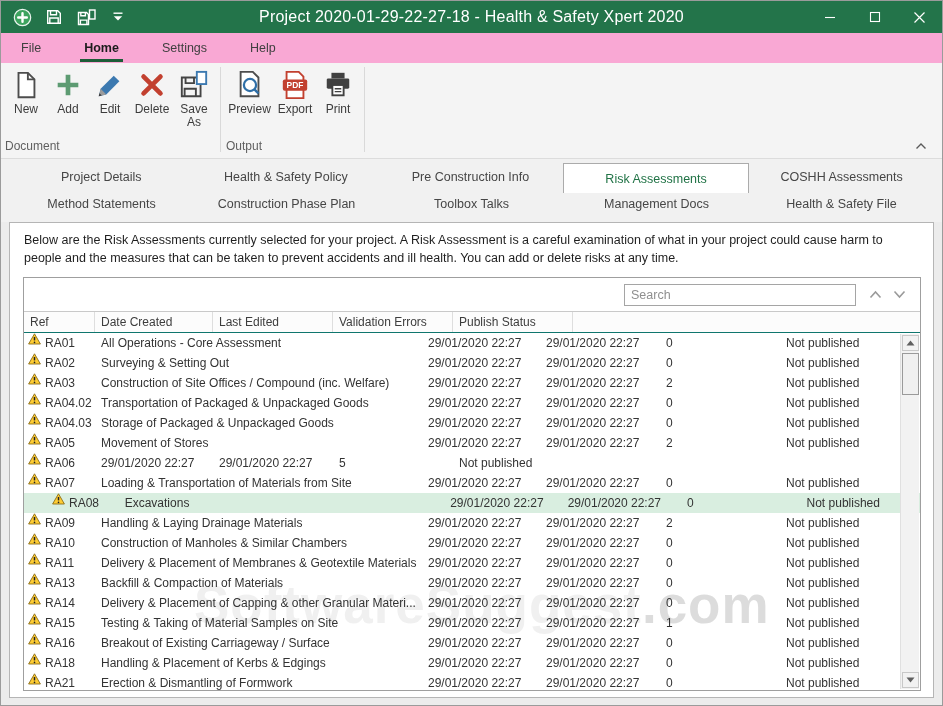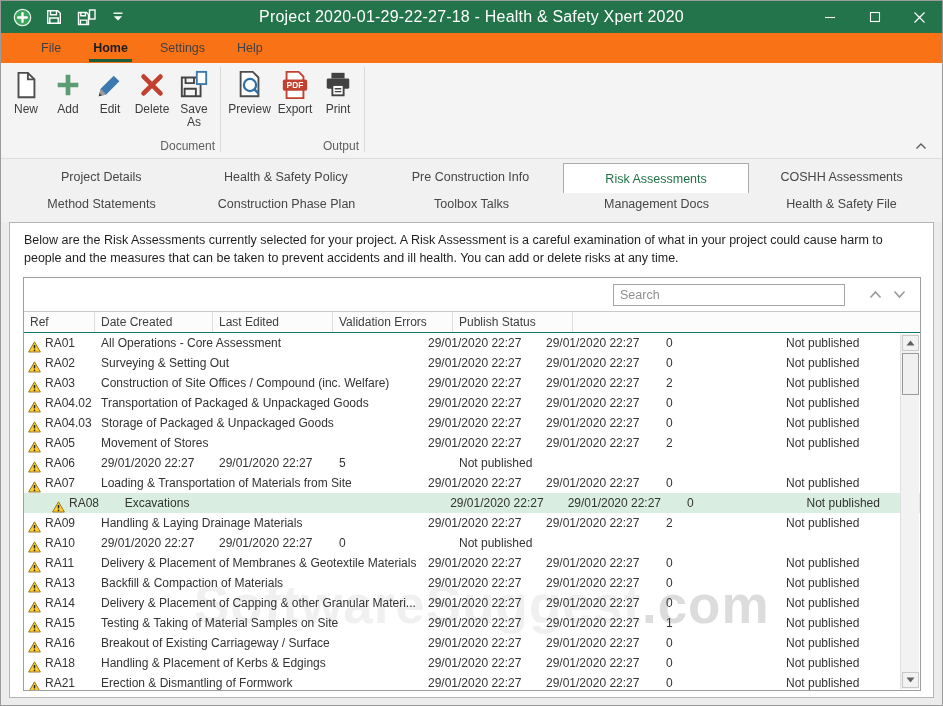--- a/index.html
+++ b/index.html
@@ -9,59 +9,59 @@
 
   
   .titlebar { position:relative; height:32px; background:#23744a; display:flex; align-items:center; }
   .qat { display:flex; align-items:center; gap:10px; padding-left:10px; z-index:2; }
   .qat .qbtn { display:flex; align-items:center; justify-content:center; width:22px; height:22px; cursor:pointer; }
   .title-text { position:absolute; left:0; right:0; text-align:center; color:#fff; font-size:16px; letter-spacing:.2px; }
   .win-controls { margin-left:auto; display:flex; height:32px; z-index:2; }
   .win-controls .wbtn { width:45px; height:32px; display:flex; align-items:center; justify-content:center; cursor:pointer; }
 
   
-  .menubar { height:30px; background:#f97316; display:flex; align-items:center; padding-left:24px; }
+  .menubar { height:30px; background:#f9a8d4; display:flex; align-items:center; padding-left:4px;gap:11px; }
   .menu-item { position:relative; padding:0 16px; font-size:12.5px; color:#404040; height:30px; line-height:30px; cursor:pointer; }
   .menu-item.active { color:#1c1c1c; font-weight:bold; }
   .menu-item.active::after { content:""; position:absolute; left:12px; right:12px; bottom:1px; height:3px; background:#1d5c38; }
 
   
   .ribbon { position:relative; height:96px; background:#f4f4f4; border-bottom:1px solid #dcdcdc; display:flex; align-items:stretch; padding-left:4px; }
   .rgroup { display:flex; flex-direction:column; padding-top:5px; }
   .rbuttons { display:flex; align-items:flex-start; }
   .rbtn { width:42px; padding-top:2px; display:flex; flex-direction:column; align-items:center; cursor:pointer; }
   .rbtn svg { display:block; }
   .rbtn .rlabel { margin-top:3px; font-size:12px; color:#3c3c3c; text-align:center; line-height:13px; white-space:pre-line; }
-  .rgroup-label { margin-top:auto; padding-bottom:5px; text-align:right; font-size:12px; color:#5f5f5f; }
+  .rgroup-label { margin-top:auto; padding-bottom:5px; text-align:left; font-size:12px; color:#5f5f5f; }
   .rsep { width:1px; background:#d9d9d9; margin:4px 5px 6px 5px; }
   .ribbon-collapse { position:absolute; right:12px; bottom:5px; width:18px; height:14px; display:flex; align-items:center; justify-content:center; cursor:pointer; }
 
   
   .tabstrip { position:relative; height:63px; background:#f1f1f1; padding:4px 8px 0 8px; }
   .tabrow { display:flex; height:27px; }
   .tab { flex:1 1 0; display:flex; align-items:center; justify-content:center; font-size:12.5px; color:#464646; cursor:pointer; position:relative; }
   .tab.active { background:#fff; border:1px solid #ababab; border-bottom:none; color:#217346; height:30px; z-index:5; }
 
   
   .panel { position:absolute; left:8px; right:8px; top:221px; height:476px; background:#fff; border:1px solid #b5b5b5; }
   .desc { padding:8px 14px 0 14px; font-size:12.5px; line-height:18px; color:#1f1f1f; }
 
   .tablewrap { position:absolute; left:13px; top:54px; width:898px; height:414px; border:1px solid #9f9f9f; background:#fff; overflow:hidden; }
   .searchrow { height:33px; display:flex; align-items:center; justify-content:flex-end; padding-right:10px; gap:2px; background:#fff; }
-  .search-input { width:232px; height:22px; border:1px solid #a5a5a5; font-size:12.5px; padding:0 6px; color:#333; outline:none; font-family:inherit; margin-right:17px; }
+  .search-input { width:232px; height:22px; border:1px solid #a5a5a5; font-size:12.5px; padding:0 6px; color:#333; outline:none; font-family:inherit; margin-right:6px; }
   .search-input::placeholder { color:#8f8f8f; }
   .nav-btn { width:22px; height:22px; display:flex; align-items:center; justify-content:center; cursor:pointer; }
 
   .thead { display:flex; height:22px; border-top:1px solid #c9c9c9; border-bottom:1px solid #0f766e; background:#fcfcfc; font-size:12px; color:#3d3d3d; }
   .thead .hcell { display:flex; align-items:center; padding-left:6px; border-right:1px solid #dedede; height:100%; cursor:pointer; }
   .tbody { position:relative; height:357px; overflow:hidden; font-size:12px; }
   .trow { display:flex; height:20px; align-items:center; cursor:pointer; background:#fff; }
   .trow.selected { background:#d9eee0;padding-left:24px; }
   .cell { padding-left:6px; white-space:nowrap; overflow:hidden; text-overflow:ellipsis; height:20px; line-height:20px; }
-  .c-ref   { width:71px;  display:flex; align-items:flex-end; gap:4px; padding-left:4px; }
+  .c-ref   { width:71px;  display:flex; align-items:flex-start; gap:4px; padding-left:4px; }
   .c-title { width:327px; }
   .c-created,.c-edited { width:118px; }
   .c-edited { width:120px; }
   .c-errors { width:120px; }
   .c-status { width:120px; }
   .h-sb { width:20px; border-right:none !important; }
 
   .vscroll { position:absolute; top:56px; right:1px; bottom:1px; width:19px; background:#f2f2f2; border-left:1px solid #e0e0e0; display:flex; flex-direction:column; align-items:center; }
   .sbtn { width:17px; height:16px; display:flex; align-items:center; justify-content:center; background:#f2f2f2; border:1px solid #c8c8c8; cursor:pointer; }
   .sbtn.up { margin-top:1px; }
@@ -448,20 +448,21 @@
             <span class="cell c-ref">
               <span style="display: flex;">
                 <svg width="13" height="12" viewBox="0 0 13 12" style="flex:none">
                   <path d="M6.5 0.8L12.4 11H0.6z" fill="#FFCC32" stroke="#8a6d1a" stroke-width="0.9"></path>
                   <path d="M6.5 4v3.4" stroke="#222" stroke-width="1.5"></path>
                   <circle cx="6.5" cy="9.3" r="0.85" fill="#222"></circle>
                 </svg>
               </span>
               <span>RA10</span>
             </span>
+            <span class="cell c-title">Construction of Manholes &amp; Similar Chambers</span>
             <span class="cell c-created">29/01/2020 22:27</span>
             <span class="cell c-edited">29/01/2020 22:27</span>
             <span class="cell c-errors">0</span>
             <span class="cell c-status">Not published</span>
           </div>
           <div class="trow">
             <span class="cell c-ref">
               <span style="display: flex;">
                 <svg width="13" height="12" viewBox="0 0 13 12" style="flex:none">
                   <path d="M6.5 0.8L12.4 11H0.6z" fill="#FFCC32" stroke="#8a6d1a" stroke-width="0.9"></path>

